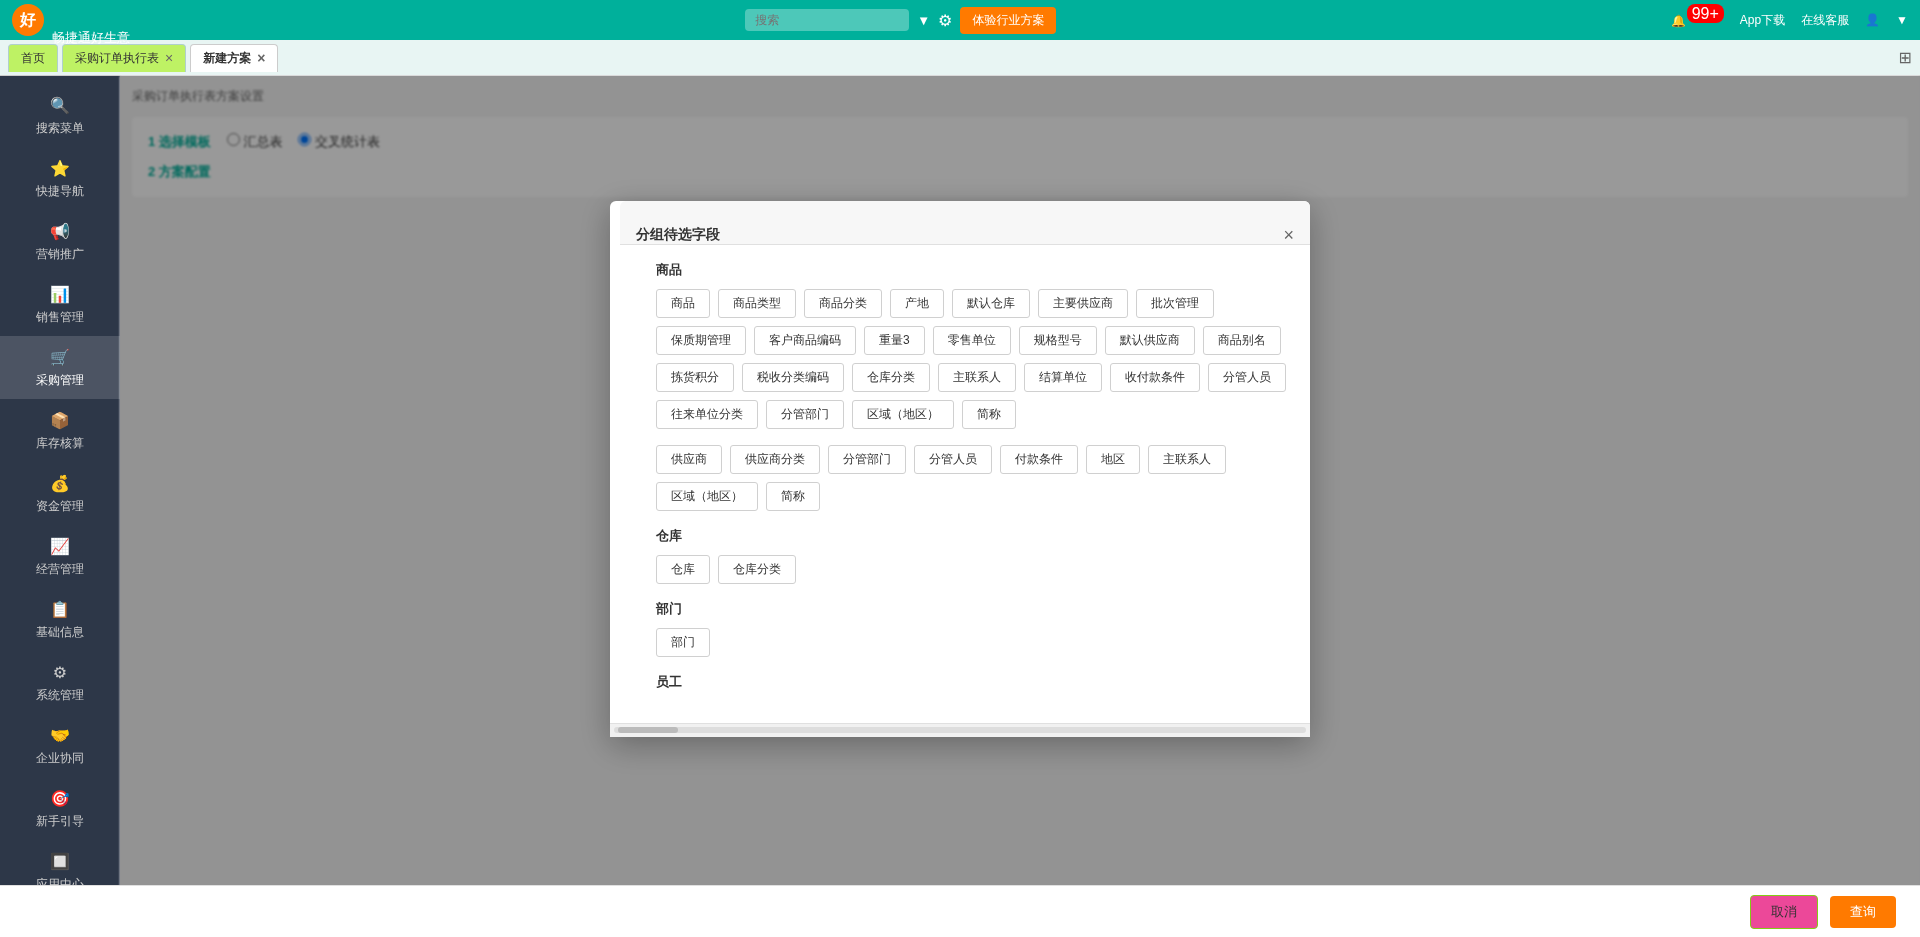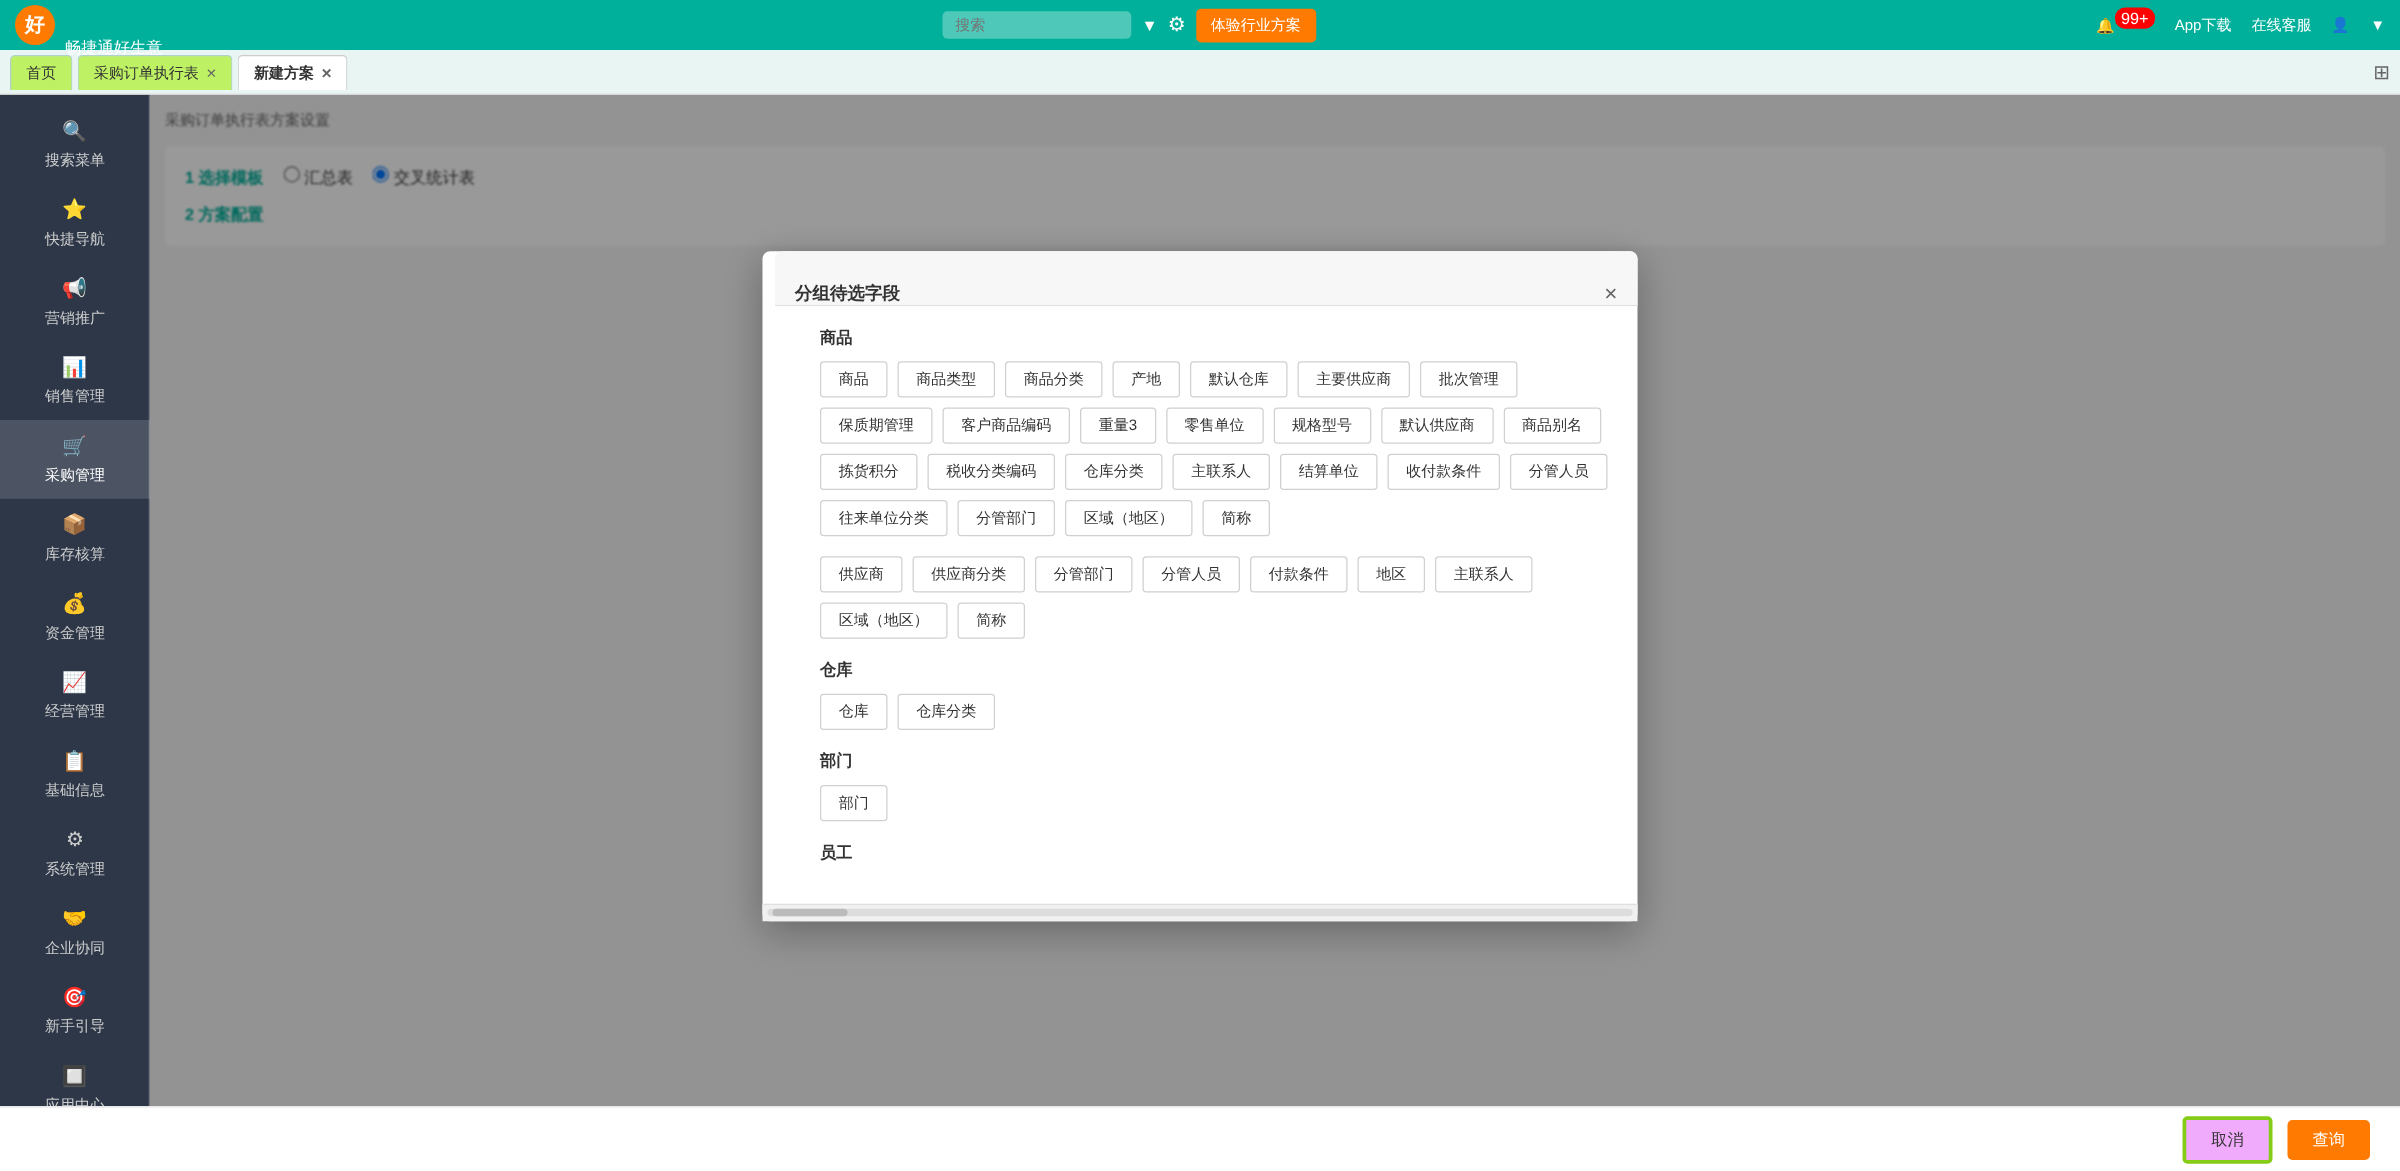--- a/index.html
+++ b/index.html
@@ -36,21 +36,21 @@
       display: flex;
       align-items: center;
       gap: 8px;
     }
     .header-search {
       background: rgba(255,255,255,0.3);
       border: none;
       border-radius: 4px;
       padding: 4px 10px;
       color: white;
-      width: 151px;
+      width: 164px;
       font-size: 12px;
     }
     .header-btn {
       background: #ff7a00;
       color: white;
       border: none;
       border-radius: 4px;
       padding: 5px 12px;
       cursor: pointer;
       font-size: 12px;
@@ -60,21 +60,21 @@
       align-items: center;
       gap: 16px;
       color: white;
       font-size: 12px;
     }
     .badge {
       background: red;
       color: white;
       border-radius: 8px;
       padding: 1px 5px;
-      font-size: 13px;
+      font-size: 16px;
       position: relative;
       top: -6px;
     }
 
     
     .tab-bar {
       height: 36px;
       background: #e8f5f3;
       display: flex;
       align-items: center;
@@ -247,23 +247,23 @@
       border-top: 1px solid #e0e0e0;
       display: flex;
       align-items: center;
       justify-content: flex-end;
       padding: 0 24px;
       gap: 12px;
       z-index: 201;
     }
     .btn-cancel {
       padding: 7px 20px;
-      border: 3px solid #84cc16;
+      border: 1px solid #84cc16;
       border-radius: 4px;
-      background: #f0abfc;
+      background: #ec4899;
       cursor: pointer;
       font-size: 13px;
       color: #333;
     }
     .btn-confirm {
       padding: 7px 20px;
       border: none;
       border-radius: 4px;
       background: #ff7a00;
       color: white;

